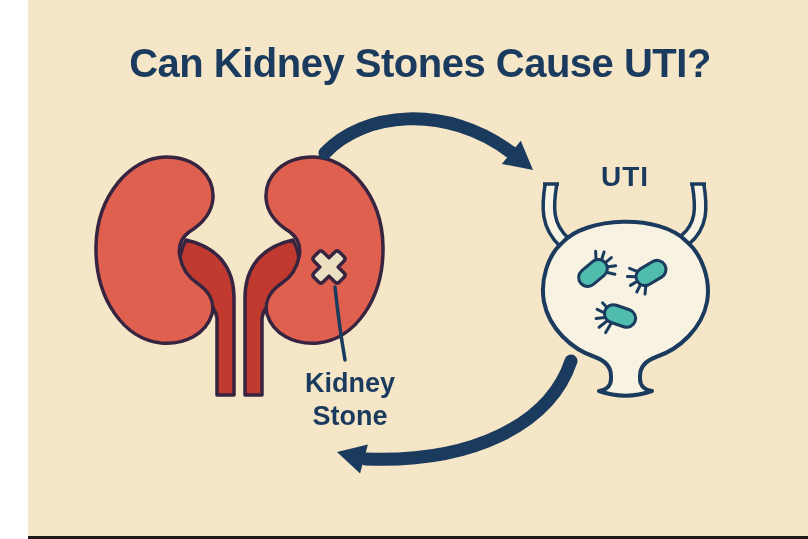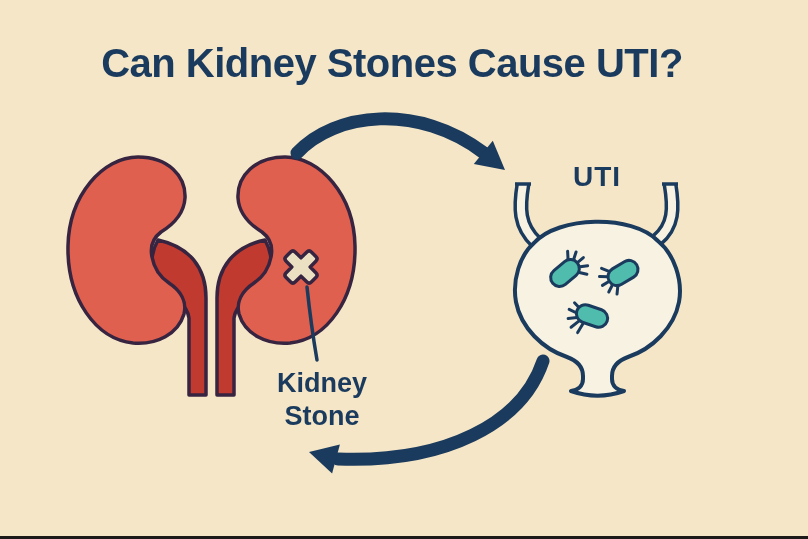--- a/index.html
+++ b/index.html
@@ -1,21 +1,21 @@
 <!DOCTYPE html>
 <html><head>
 <meta charset="utf-8">
 <style>
   html, body { margin: 0; padding: 0; }
   body {
     width: 808px; height: 539px;
     font-family: "Liberation Sans", sans-serif;
     overflow: hidden;
   }
-  .stage { position: relative; width: 732px; height: 539px; }
+  .stage { position: relative; width: 732px; height: 539px; padding-left: 28px; }
   svg { display: block; }
 
   .navy-text {
     fill: #1a3b5d;
     font-family: "Liberation Sans", sans-serif;
     font-weight: bold;
   }
   .title-text   { font-size: 40px; letter-spacing: -0.5px; }
   .uti-text     { font-size: 28px; letter-spacing: 1px; }
   .label-text   { font-size: 27px; }

